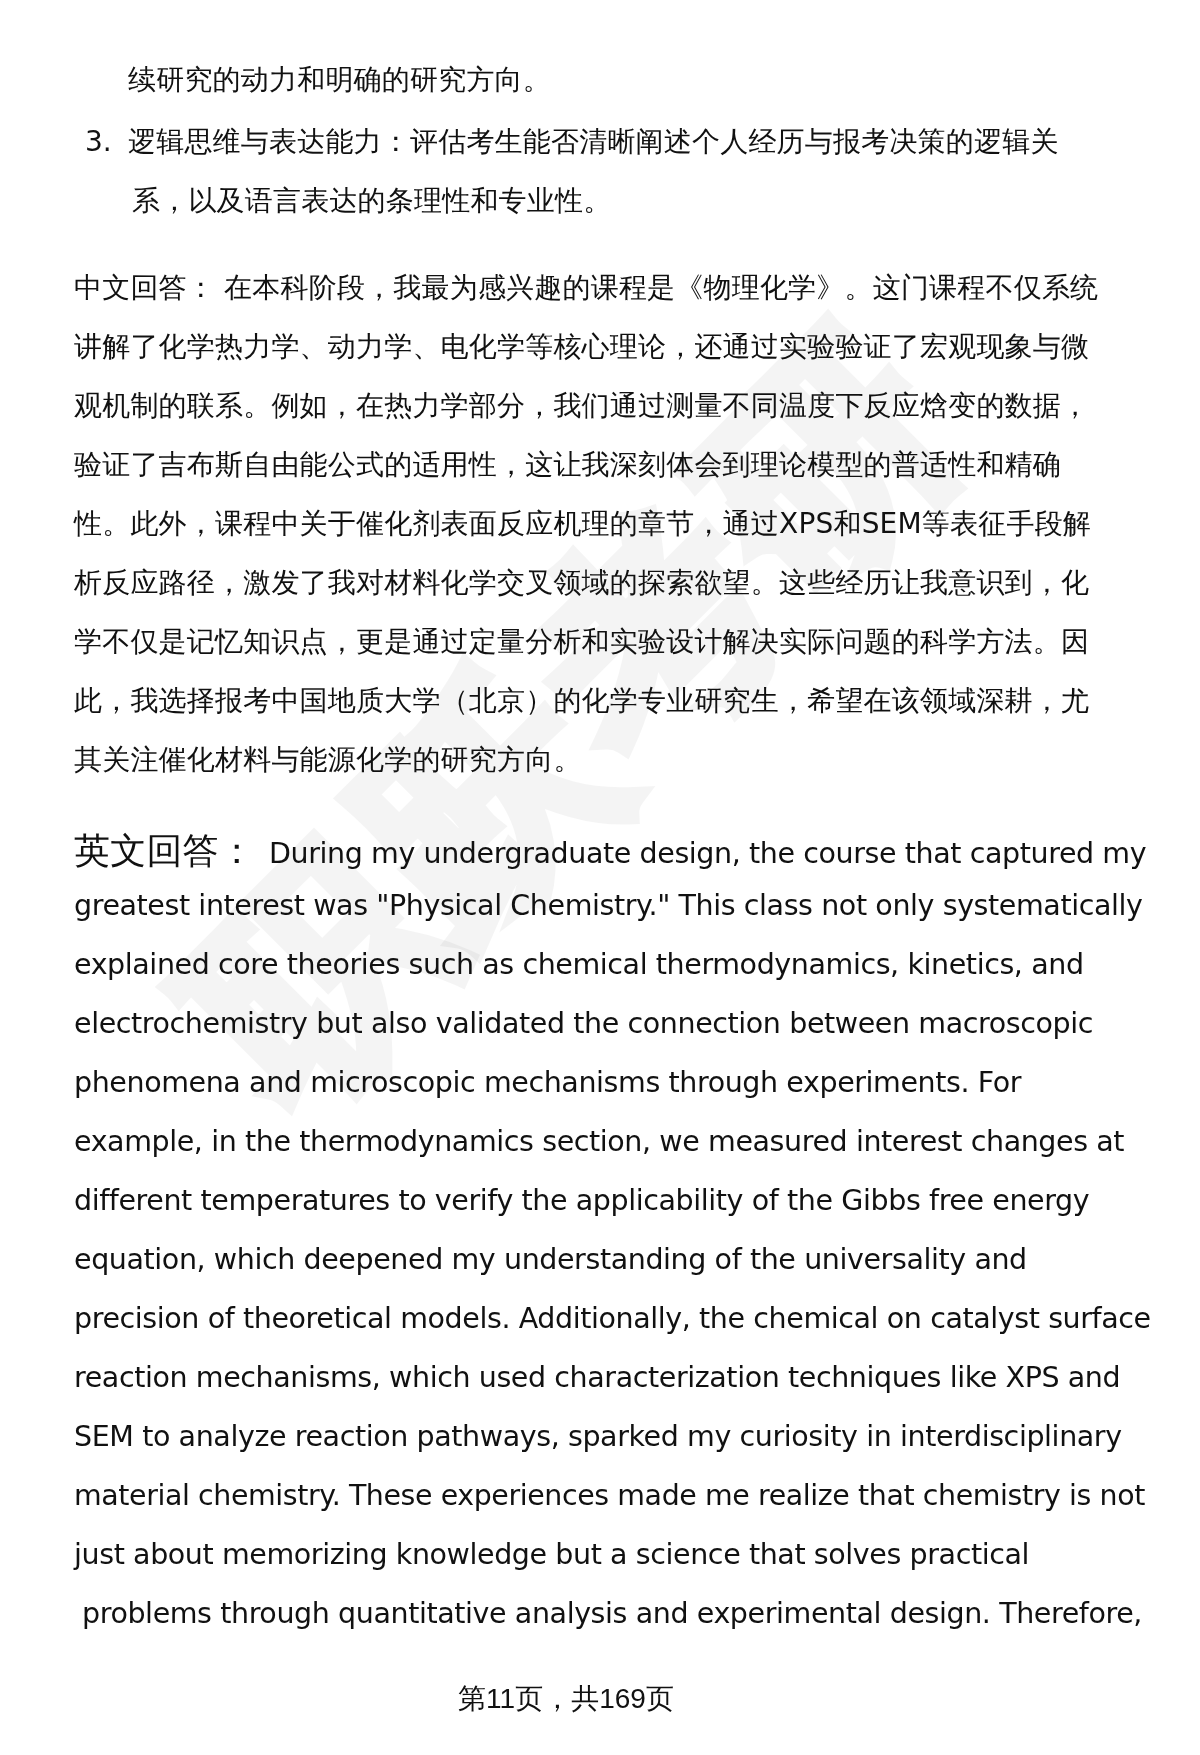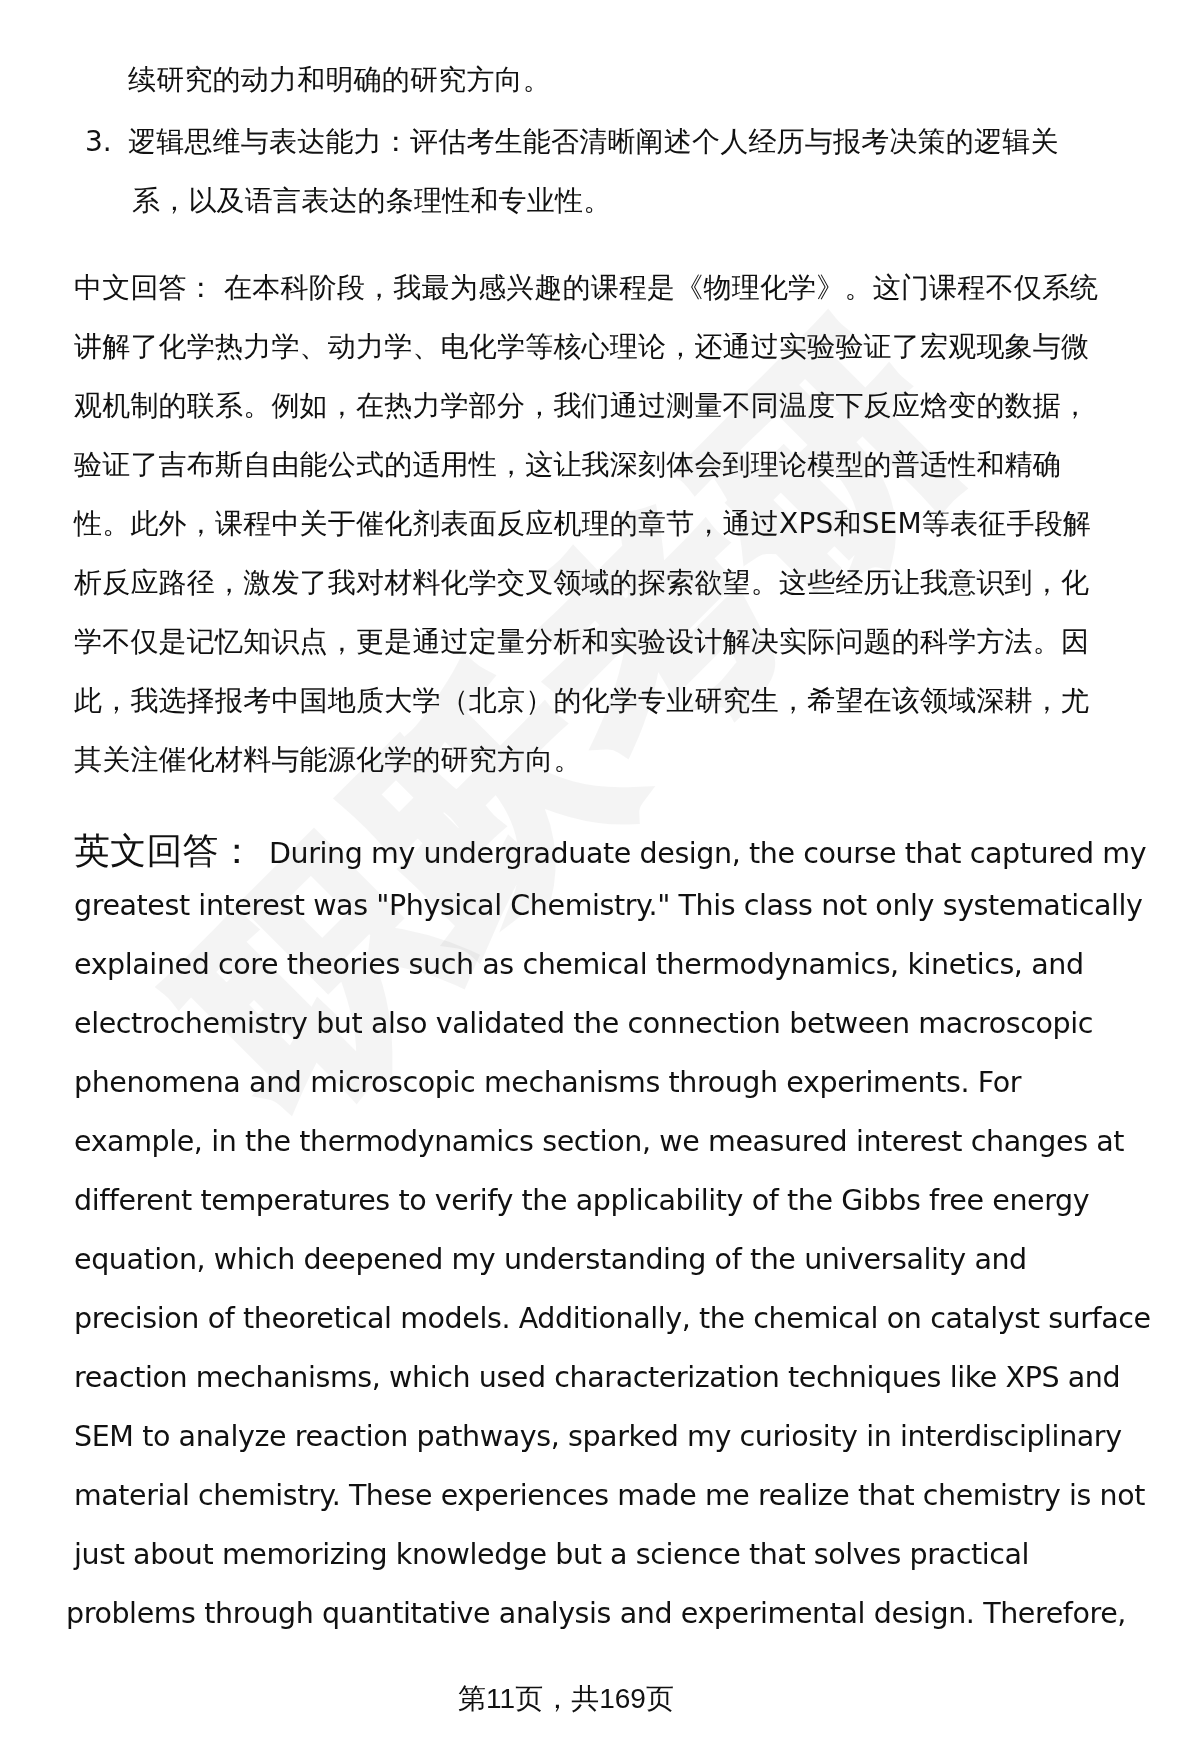--- a/index.html
+++ b/index.html
@@ -103,15 +103,15 @@
 <div class="line en" style="left:74px; top:1010px;">electrochemistry but also validated the connection between macroscopic</div>
 <div class="line en" style="left:74px; top:1069px;">phenomena and microscopic mechanisms through experiments. For</div>
 <div class="line en" style="left:74px; top:1128px;">example, in the thermodynamics section, we measured interest changes at</div>
 <div class="line en" style="left:74px; top:1187px;">different temperatures to verify the applicability of the Gibbs free energy</div>
 <div class="line en" style="left:74px; top:1246px;">equation, which deepened my understanding of the universality and</div>
 <div class="line en" style="left:74px; top:1305px;">precision of theoretical models. Additionally, the chemical on catalyst surface</div>
 <div class="line en" style="left:74px; top:1364px;">reaction mechanisms, which used characterization techniques like XPS and</div>
 <div class="line en" style="left:74px; top:1423px;">SEM to analyze reaction pathways, sparked my curiosity in interdisciplinary</div>
 <div class="line en" style="left: 74px; top: 1482px; transform-origin: left top; transform: scaleX(0.9974);">material chemistry. These experiences made me realize that chemistry is not</div>
 <div class="line en" style="left:74px; top:1541px;">just about memorizing knowledge but a science that solves practical</div>
-<div class="line en" style="left:66px; top:1600px;">problems through quantitative analysis and experimental design. Therefore,</div>
+<div class="line en" style="left:82px; top:1600px;">problems through quantitative analysis and experimental design. Therefore,</div>
 
 <div class="footer">第11页，共169页</div>
 
 </body></html>

